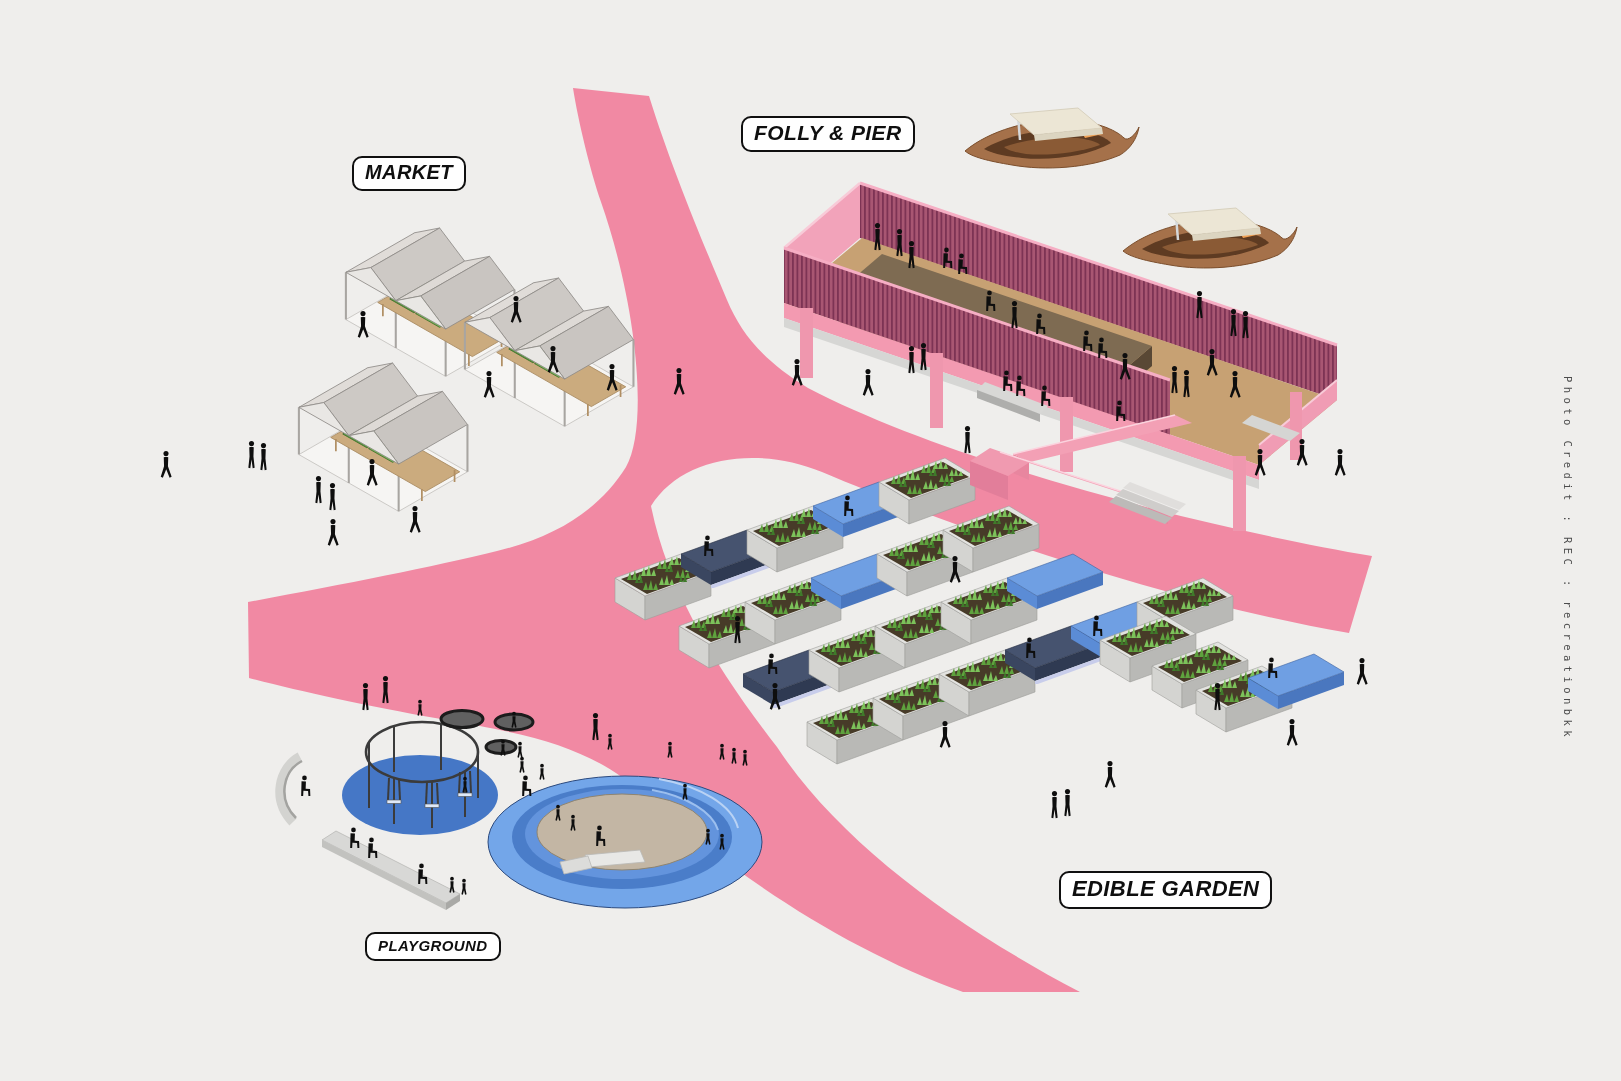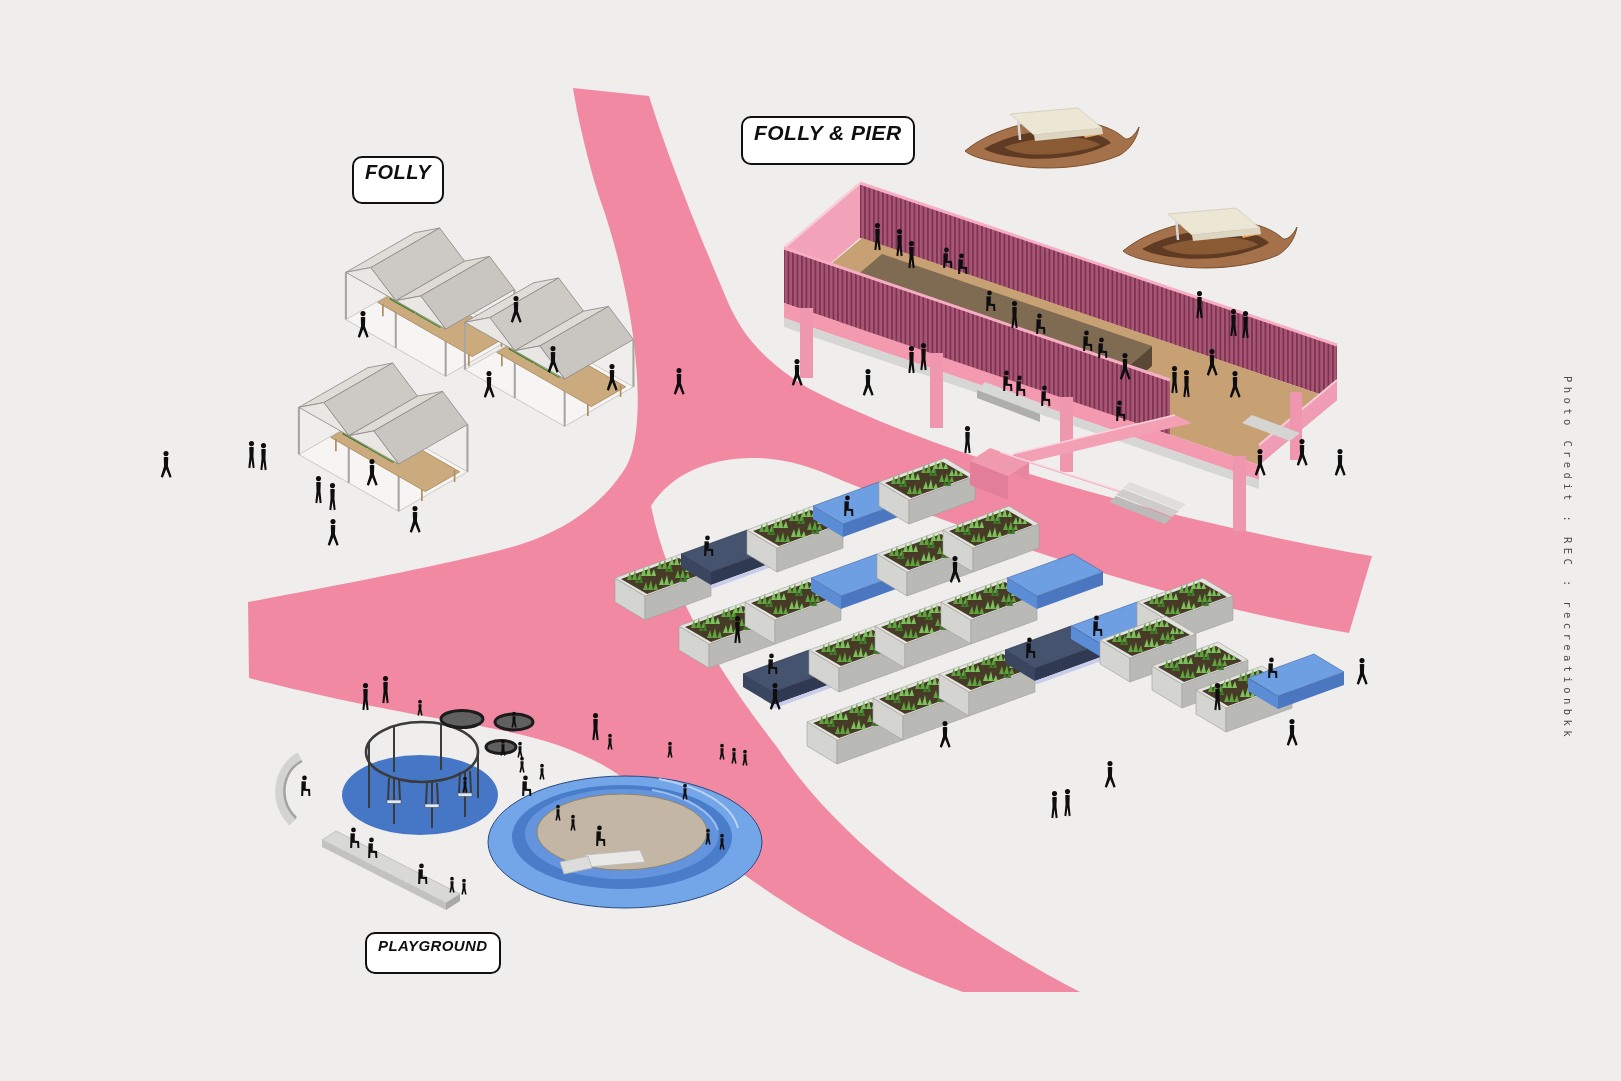--- a/index.html
+++ b/index.html
@@ -7,21 +7,21 @@
     position:relative;width:1621px;height:1081px;overflow:hidden;
     background:var(--background,#efeeec);
     font-family:"Liberation Sans",sans-serif;
   }
   .scene{position:absolute;left:0;top:0;}
   .zone-label{
     position:absolute;
     background:var(--label_bg,#ffffff);
     border:2.6px solid var(--label_border,#101010);
     border-radius:10px;
-    padding:3px 11px 18px 11px;
+    padding:3px 11px 5px 11px;
     font-family:"Liberation Sans",sans-serif;
     font-style:italic;font-weight:800;
     color:#0f0f0f;white-space:nowrap;letter-spacing:.4px;
   }
   .zone-label.market{left:352px;top:156px;font-size:20px;}
   .zone-label.folly{left:741px;top:116px;font-size:21px;}
   .zone-label.edible{left:1059px;top:871px;font-size:22px;}
   .zone-label.playground{left:365px;top:932px;font-size:15px;}
   .credit{
     position:absolute;left:1562px;top:376px;
@@ -390,17 +390,18 @@
     <use href="#p-sit" x="343" y="827" width="18" height="25"></use>
     <use href="#p-sit" x="361" y="837" width="18" height="25"></use>
     <use href="#p-sit" x="411" y="863" width="18" height="25"></use>
     <use href="#p-child" x="447" y="876" width="10" height="19"></use>
     <use href="#p-child" x="459" y="878" width="10" height="19"></use>
     <use href="#p-child" x="460" y="776" width="10" height="19"></use>
     <use href="#p-sit" x="515" y="775" width="18" height="25"></use>
   </g>
 </svg>
 
-<div class="zone-label market">FOLLY</div>
+<div class="zone-label market">MARKET</div>
 <div class="zone-label folly">FOLLY &amp; PIER</div>
+<div class="zone-label edible">EDIBLE GARDEN</div>
 <div class="zone-label playground">PLAYGROUND</div>
 <div class="credit">Photo Credit : REC : recreationbkk</div>
 </div>
 
 </body></html>

